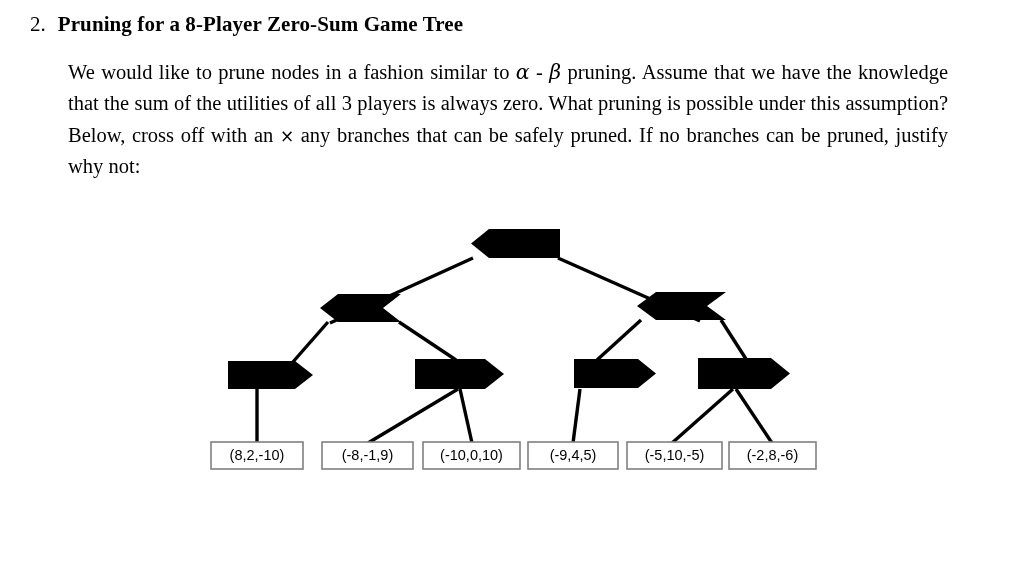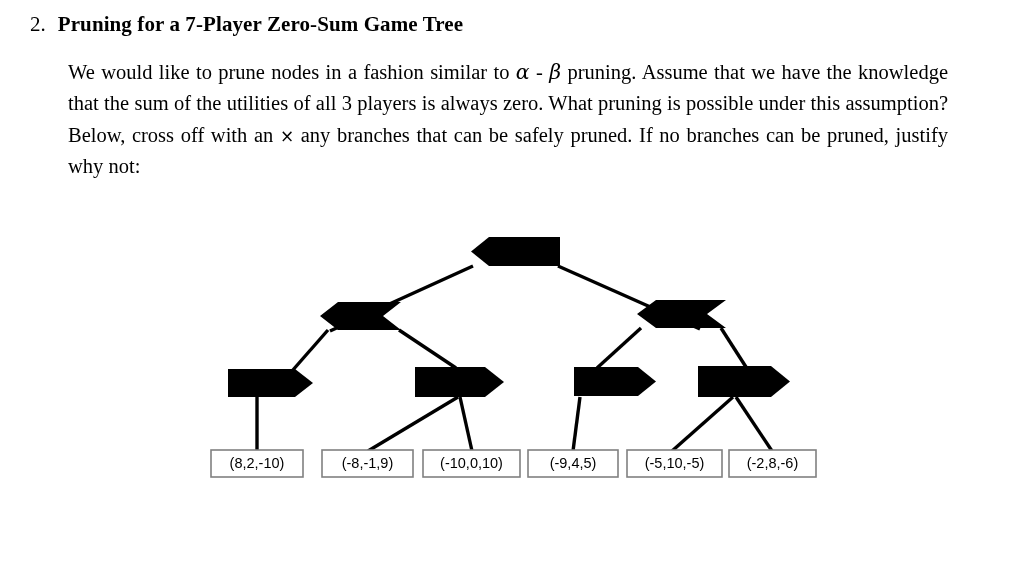--- a/index.html
+++ b/index.html
@@ -58,21 +58,21 @@
   }
   .times-sym {
     font-family: "DejaVu Sans", sans-serif;
     font-size: 17px;
   }
 
   
   #tree-figure {
     position: absolute;
     left: 0;
-    top: 215px;
+    top: 207px;
     width: 810px;
     height: 290px;
   }
   #tree-svg {
     display: block;
   }
   .tree-node-shape {
     fill: #000000;
     stroke: none;
   }
@@ -96,21 +96,21 @@
   }
 </style>
 </head>
 <body>
 
 <div id="page">
 
   <div id="problem-block">
     <div id="heading-row">
       <span id="problem-number">2.</span>
-      <span id="problem-title">Pruning for a 7-Player Zero-Sum Game Tree</span>
+      <span id="problem-title">Pruning for a 8-Player Zero-Sum Game Tree</span>
     </div>
     <div id="problem-body">
       <span>We would like to prune nodes in a fashion similar to </span><span class="greek">α</span><span> - </span><span class="greek">β</span><span> pruning. Assume that we have the knowledge that the sum of the utilities of all 3 players is always zero. What pruning is possible under this assumption? Below, cross off with an </span><span class="times-sym">×</span><span> any branches that can be safely pruned. If no branches can be pruned, justify why not:</span>
     </div>
   </div>
 
   <div id="tree-figure">
     <svg id="tree-svg" width="1024" height="290" viewBox="0 0 1024 290" xmlns="http://www.w3.org/2000/svg">
 
       <line class="tree-edge" x1="473" y1="51" x2="330" y2="116"></line>

